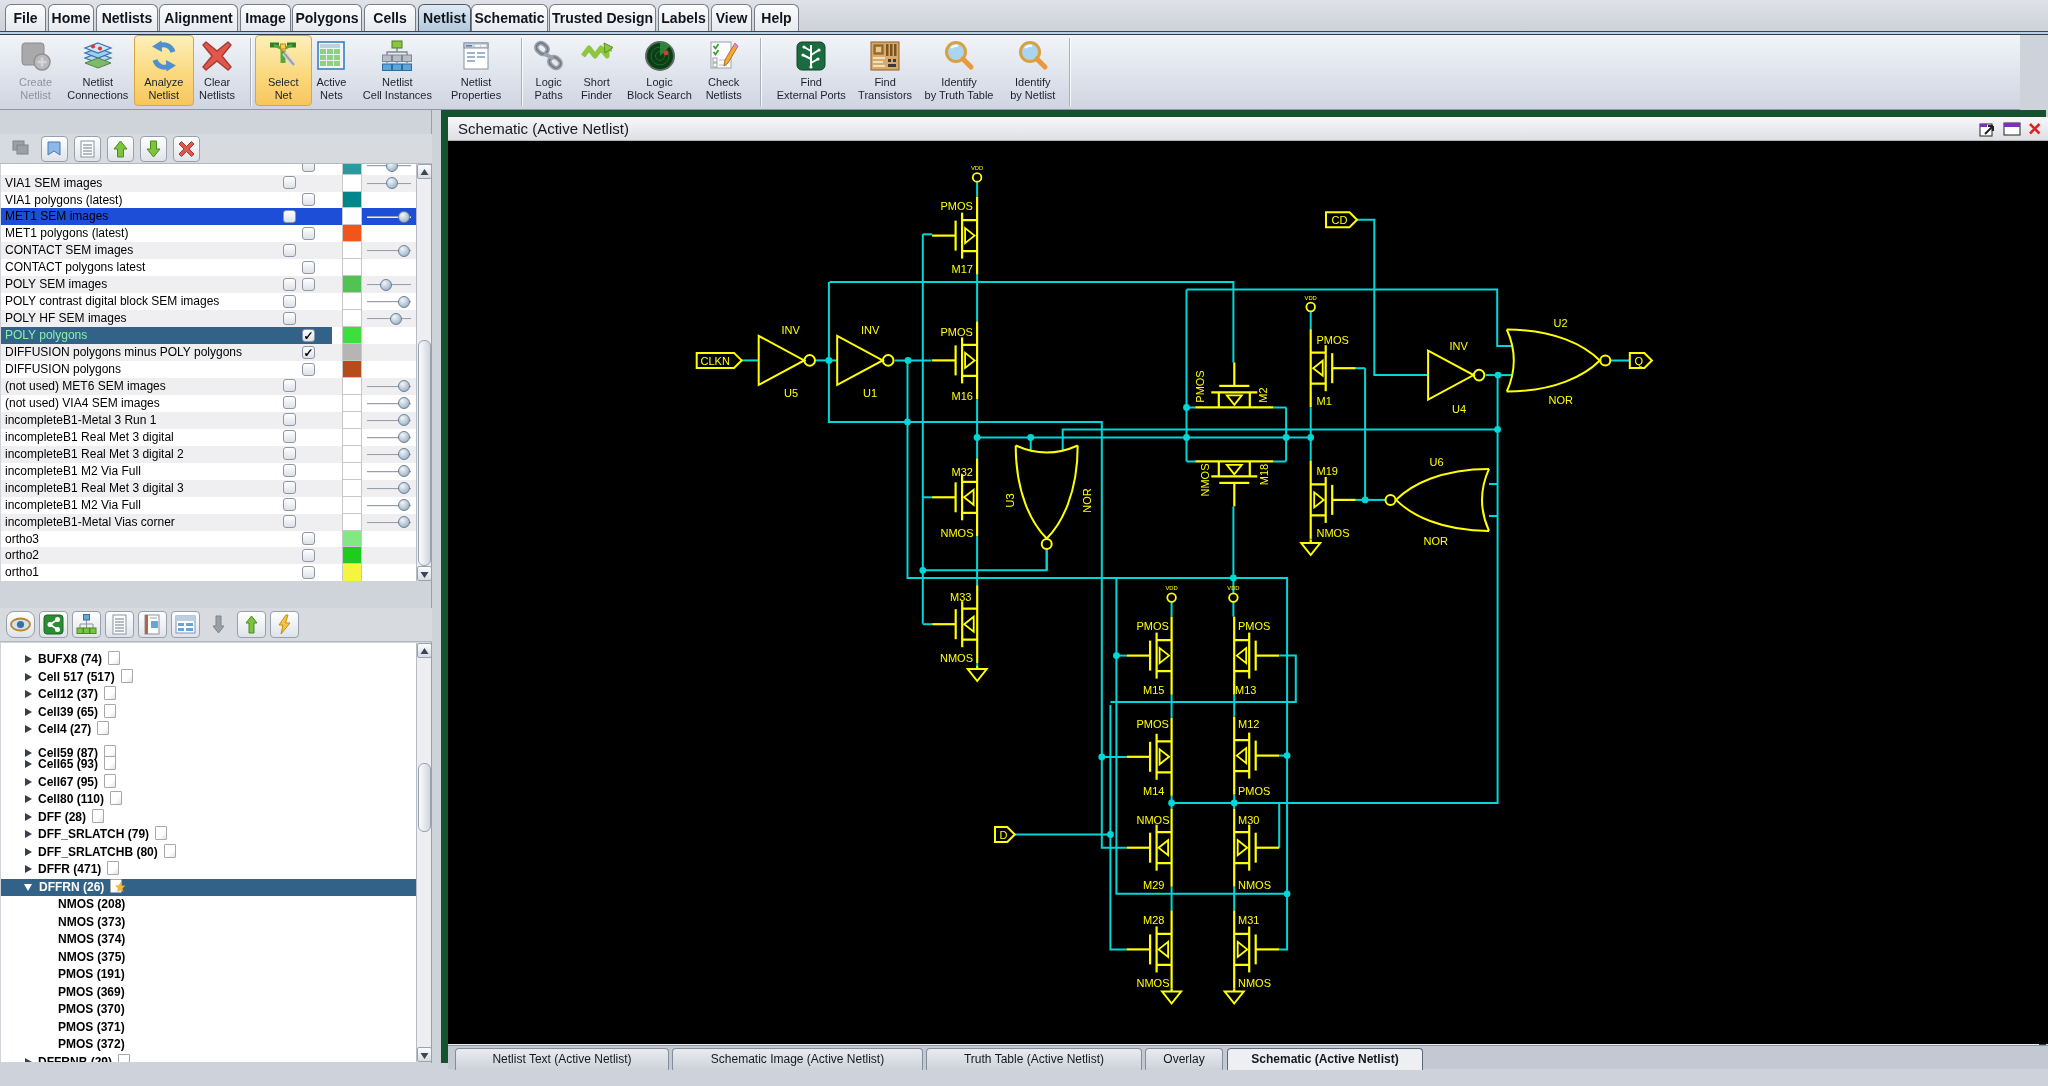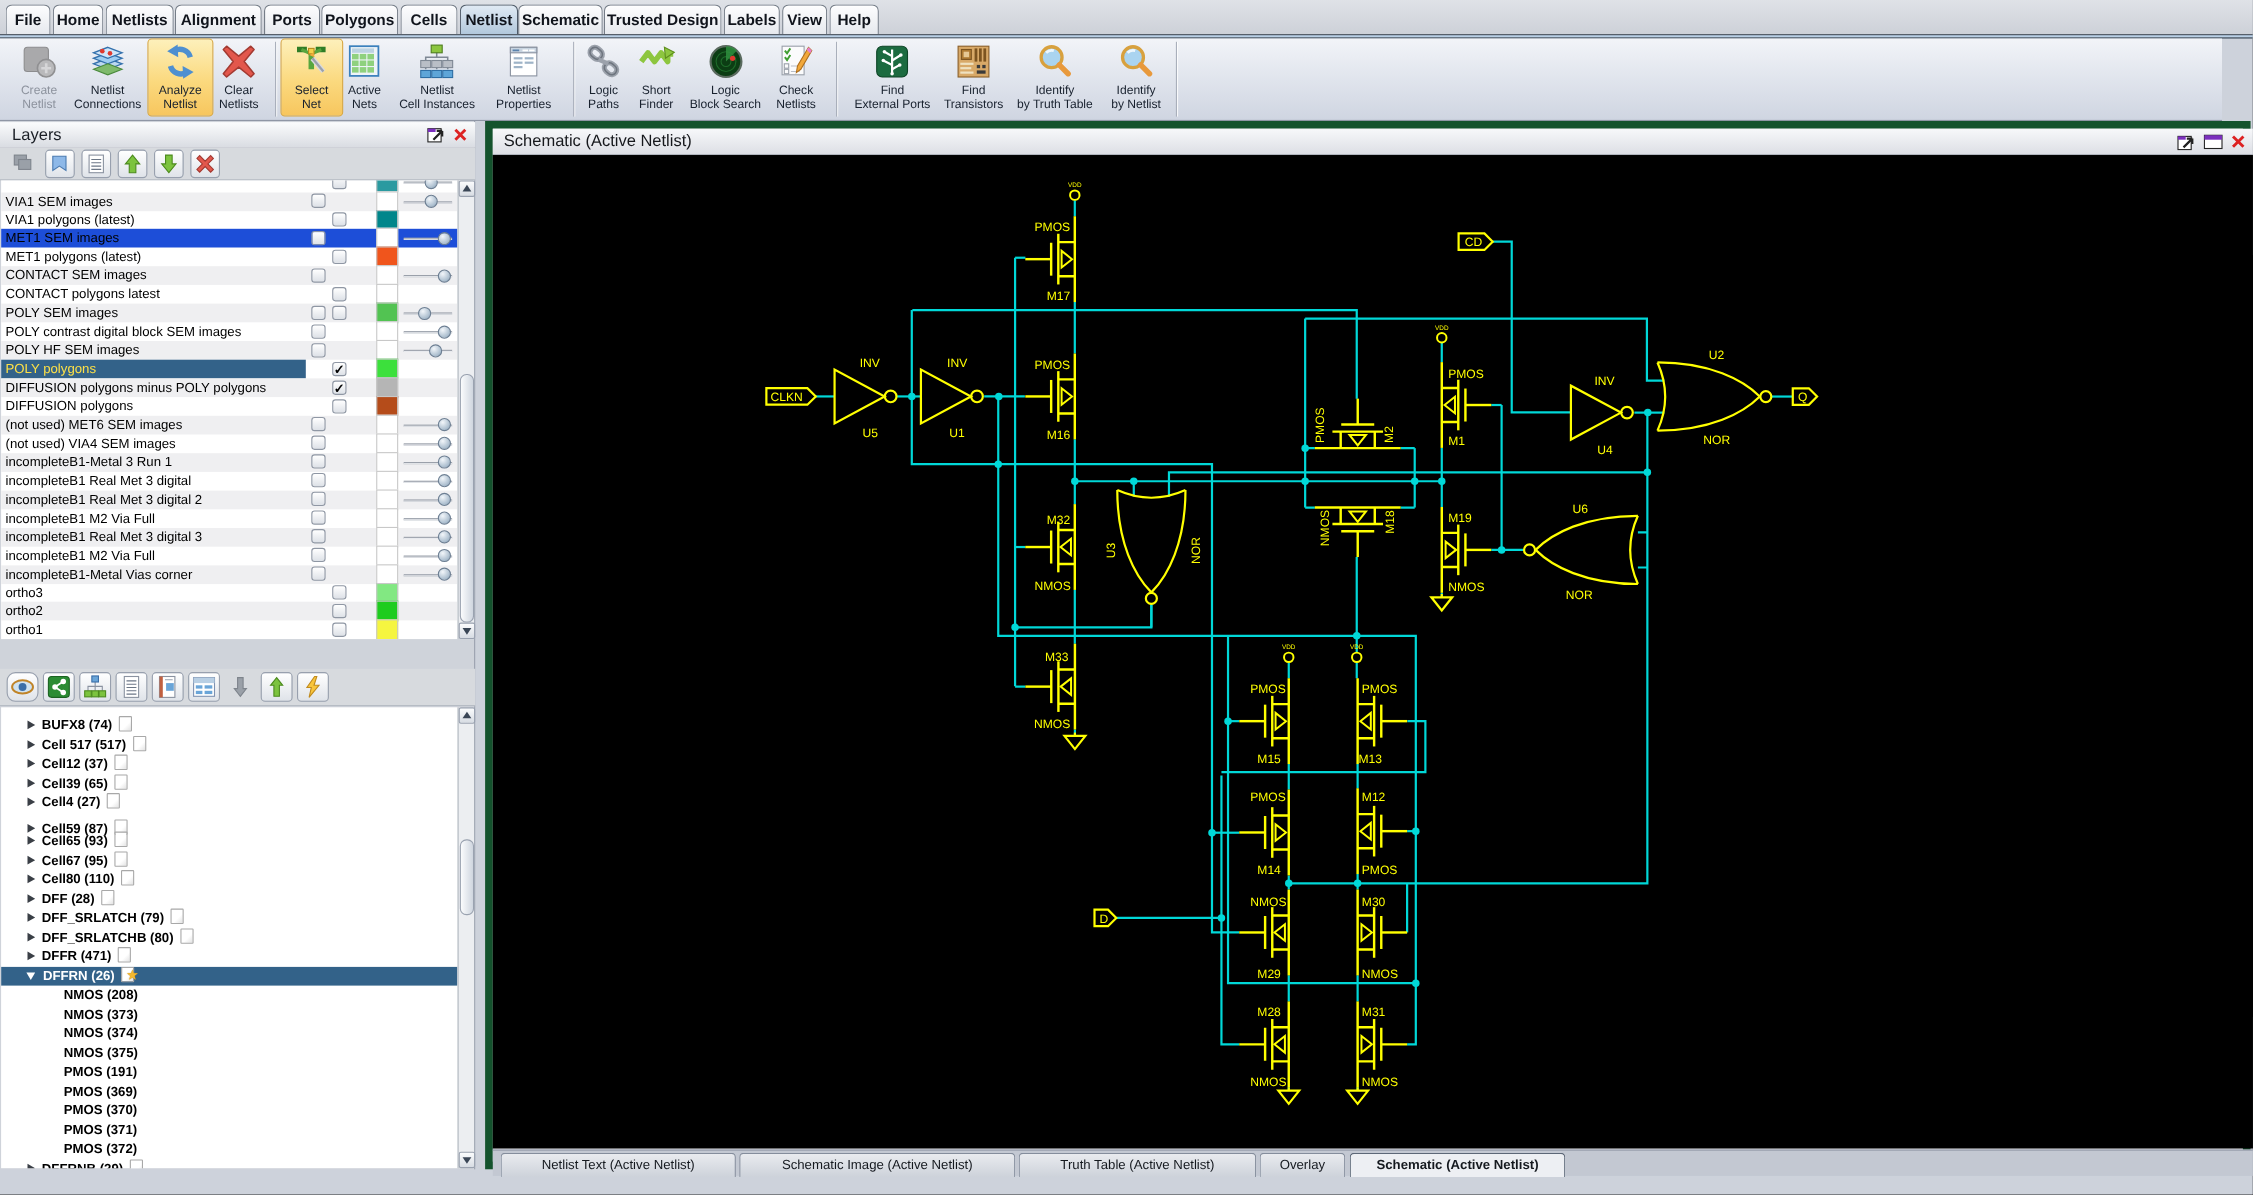--- a/index.html
+++ b/index.html
@@ -52,21 +52,21 @@
 .ssep{position:absolute;top:2px;height:19px;width:1px;background:#a6abb5;box-shadow:1px 0 0 #fff}
 </style>
 </head>
 <body>
 <div id="bluestrip"></div>
 <div id="menubar">
 <div class="mtab" style="left:5px;width:41px">File</div>
 <div class="mtab" style="left:48px;width:46px">Home</div>
 <div class="mtab" style="left:96px;width:62px">Netlists</div>
 <div class="mtab" style="left:159px;width:79px">Alignment</div>
-<div class="mtab" style="left:240px;width:51px">Ports</div>
+<div class="mtab" style="left:240px;width:51px">Image</div>
 <div class="mtab" style="left:292px;width:70px">Polygons</div>
 <div class="mtab" style="left:364px;width:52px">Cells</div>
 <div class="mtab act" style="left:418px;width:53px">Netlist</div>
 <div class="mtab" style="left:471px;width:77px">Schematic</div>
 <div class="mtab" style="left:549px;width:107px">Trusted Design</div>
 <div class="mtab" style="left:658px;width:51px">Labels</div>
 <div class="mtab" style="left:711px;width:41px">View</div>
 <div class="mtab" style="left:754px;width:45px">Help</div>
 </div>
 
@@ -278,29 +278,20 @@
         <path d="M21 20 L29 28" stroke="#e8993c" stroke-width="5" stroke-linecap="round"></path>
       </svg>
       <div class="tcap">Identify<br>by Netlist</div>
     </div>
 <div class="tsep" style="left:250px"></div>
 <div class="tsep" style="left:521px"></div>
 <div class="tsep" style="left:760px"></div>
 <div class="tsep" style="left:1069px"></div>
 </div>
 <div id="leftcol">
-<div class="ptitle" style="top:1px;background:linear-gradient(#fbfcfd,#d9dce2);color:#1a1e25;border-bottom:1px solid #b8bcc4"><span style="margin-left:11px">Layers</span>
-<svg width="17" height="16" style="position:absolute;left:388px;top:3px">
-        <rect x="1" y="3" width="12" height="12" fill="#fff" stroke="#222"></rect>
-        <rect x="1" y="3" width="7" height="3" fill="#7b2fbe"></rect>
-        <path d="M6 13 L14 5 M14 5 h-5 M14 5 v5" stroke="#222" stroke-width="2"></path>
-      </svg>
-<svg width="13" height="13" style="position:absolute;left:412px;top:5px">
-        <path d="M2 2 L11 11 M11 2 L2 11" stroke="#d22" stroke-width="2.6"></path>
-      </svg></div>
 <div class="ptools" style="top:24px;height:30px">
 <div class="pbtn" style="left:8px;top:2px;width:27px;height:26px;border-color:transparent;background:none"><svg width="25" height="24">
           <g fill="#9aa0a8" stroke="#7e848c">
             <rect x="4" y="4" width="11" height="9"></rect>
             <rect x="8" y="8" width="11" height="9"></rect>
           </g>
         </svg></div>
 <div class="pbtn" style="left:41px;top:2px;width:27px;height:26px"><svg width="25" height="24">
           <path d="M6 5 h12 v13 l-6 -4 -6 4 z" fill="#8db8e8" stroke="#4a7ab0"></path>
         </svg></div>
@@ -379,21 +370,21 @@
         <div class="sthumb" style="left:397px"></div>
       </div>
 <div class="lrow" style="top:146.1px;background:#efeff1">
         <div class="nm">POLY HF SEM images</div>
         <div class="cb" style="left:282px"></div>
         <div class="sw" style="background:#fff"></div>
         <div class="sgroove"></div>
         <div class="sthumb" style="left:389px"></div>
       </div>
 <div class="lrow" style="top:163.1px">
-        <div class="nm" style="background:#336289;color:#fde047;width:277px;padding-left:4px;left:0">POLY polygons</div>
+        <div class="nm" style="background:#336289;color:#86efac;width:331px;padding-left:4px;left:0">POLY polygons</div>
         <div class="cb" style="left:301px;text-align:center;line-height:12px;font-weight:bold">✓</div>
         <div class="sw" style="background:#3ce03c"></div>
       </div>
 <div class="lrow" style="top:180px;background:#efeff1">
         <div class="nm">DIFFUSION polygons minus POLY polygons</div>
         <div class="cb" style="left:301px;text-align:center;line-height:12px;font-weight:bold">✓</div>
         <div class="sw" style="background:#b5b5b5"></div>
       </div>
 <div class="lrow" style="top:197px">
         <div class="nm">DIFFUSION polygons</div>

